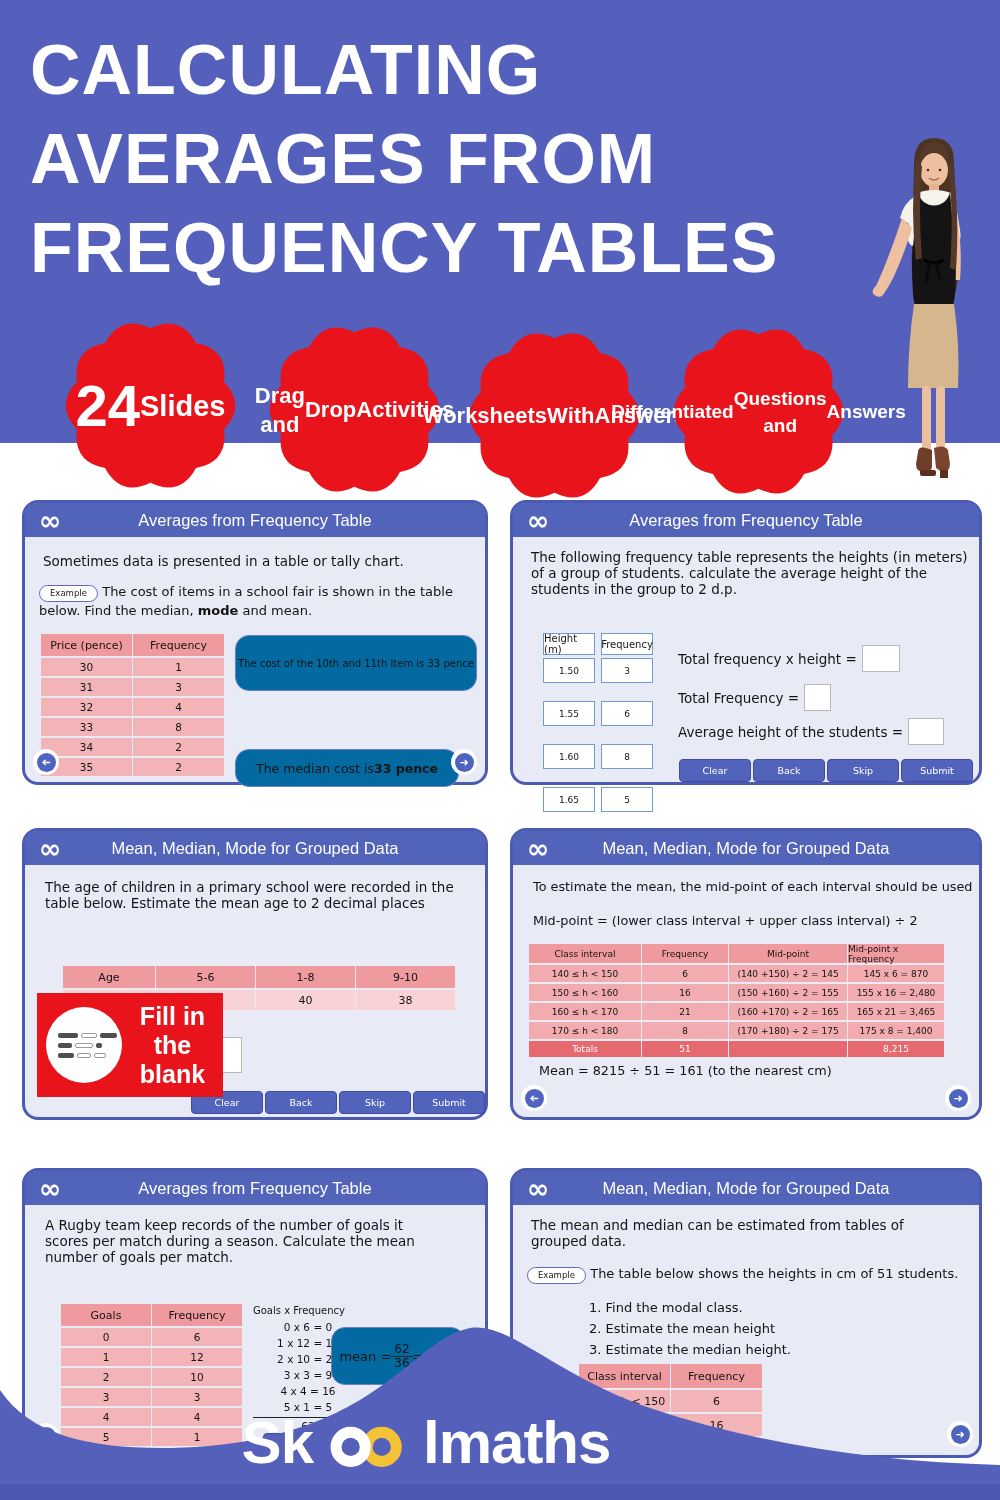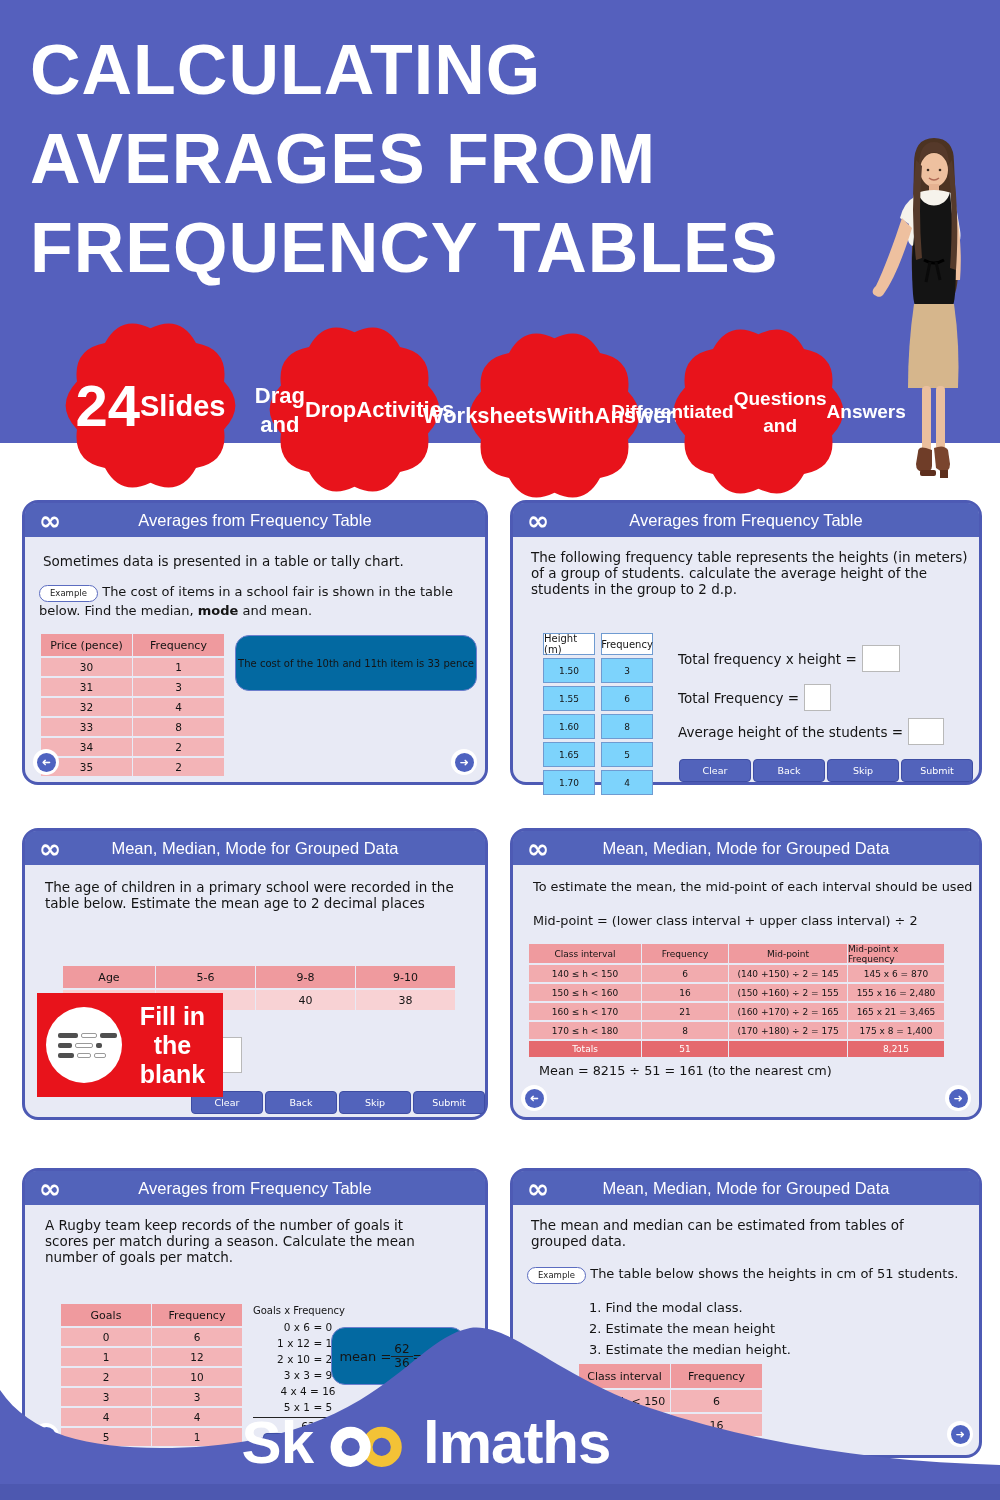--- a/index.html
+++ b/index.html
@@ -43,21 +43,21 @@
   .t-p1 .tcell{width:91px;height:18px;font-size:10.5px;}
   .t-p1 .thead .tcell{height:22px;font-size:11px;}
   .callout{background:#0369a1;border:1.6px solid #6d7ecd;border-radius:14px;display:flex;align-items:center;justify-content:center;}
   .pill{display:inline-flex;align-items:center;justify-content:center;background:#fff;border:1.4px solid #5b6cc0;
         border-radius:9px;font-size:8.5px;color:#222;padding:1px 10px;height:13px;}
   .frac{display:inline-block;text-align:center;vertical-align:middle;font-size:11px;line-height:12px;}
   .frac .num{border-bottom:1.5px solid #222;padding:0 3px;display:block;}
 
   
   .gcol{position:absolute;width:52px;}
-  .gcell{height:23px;margin-bottom:3px;background:#7dd3fc;border:1px solid #6f9bd1;display:flex;
+  .gcell{height:23px;margin-bottom:18px;background:#ffffff;border:1px solid #6f9bd1;display:flex;
          align-items:center;justify-content:center;font-size:9px;}
   .ghead{height:20px;margin-bottom:3px;background:#fff;border:1px solid #6f9bd1;display:flex;
          align-items:center;justify-content:center;font-size:10px;font-weight:700;font-weight:400;}
   .inputbox{background:#fff;border:1px solid #b9b9b9;display:inline-block;}
 
   .btn{position:absolute;width:70px;height:21px;background:#5263bb;border:1px solid #3e4da3;border-radius:4px;
        color:#fff;font-size:9.5px;display:flex;align-items:center;justify-content:center;}
 
   
   .t-p3 .tcell{height:22px;font-size:11px;}
@@ -228,20 +228,24 @@
             <div class="tcell">34</div>
             <div class="tcell">2</div>
           </div>
           <div class="trow">
             <div class="tcell">35</div>
             <div class="tcell">2</div>
           </div>
         </div>
     </div>
     <div class="callout abs" style="left:210px;top:98px;width:240px;height:54px;font-size:10px;white-space:nowrap;">The cost of the 10th and 11th item is 33 pence</div>
+    <div class="callout abs" style="left:210px;top:212px;width:222px;height:36px;font-size:12.5px;">
+      <span>The median cost is </span>
+        <b>33 pence</b>
+    </div>
     <div class="nav left" style="left:8px;top:212px;">
         <span class="c">➜</span>
       </div>
     <div class="nav" style="left:426px;top:212px;">
         <span class="c">➜</span>
       </div>
   </div>
 </div>
 
 <div class="panel" style="left:510px;top:500px;width:472px;height:285px;">
@@ -294,21 +298,21 @@
   <div class="phead">
     <span class="inf">∞</span>
     <span class="ptitle">Mean, Median, Mode for Grouped Data</span>
   </div>
   <div class="pbody" style="height:252px;">
     <div class="abs" style="left:20px;top:14px;width:430px;">The age of children in a primary school were recorded in the table below. Estimate the mean age to 2 decimal places</div>
     <div class="abs t-p3" style="left:38px;top:100px;">
         <div class="trow">
           <div class="tcell">Age</div>
           <div class="tcell">5-6</div>
-          <div class="tcell">9-8</div>
+          <div class="tcell">1-8</div>
           <div class="tcell">9-10</div>
         </div>
         <div class="trow">
           <div class="tcell">Frequency</div>
           <div class="tcell">29</div>
           <div class="tcell">40</div>
           <div class="tcell">38</div>
         </div>
       </div>
     <span class="inputbox abs" style="left:171px;top:172px;width:44px;height:34px;"></span>

